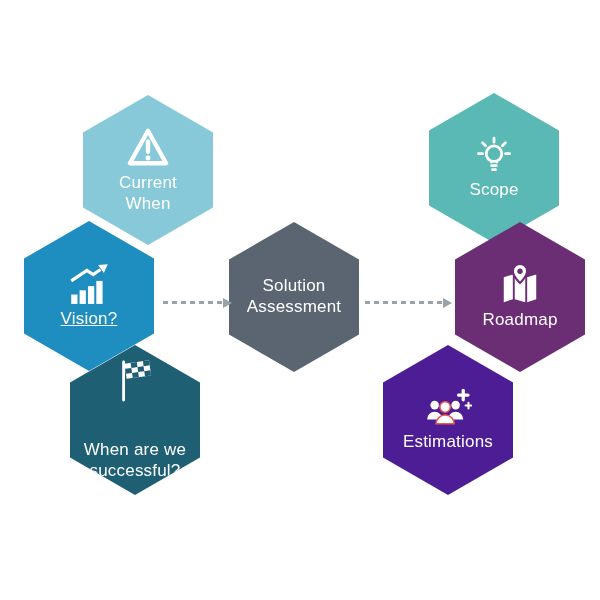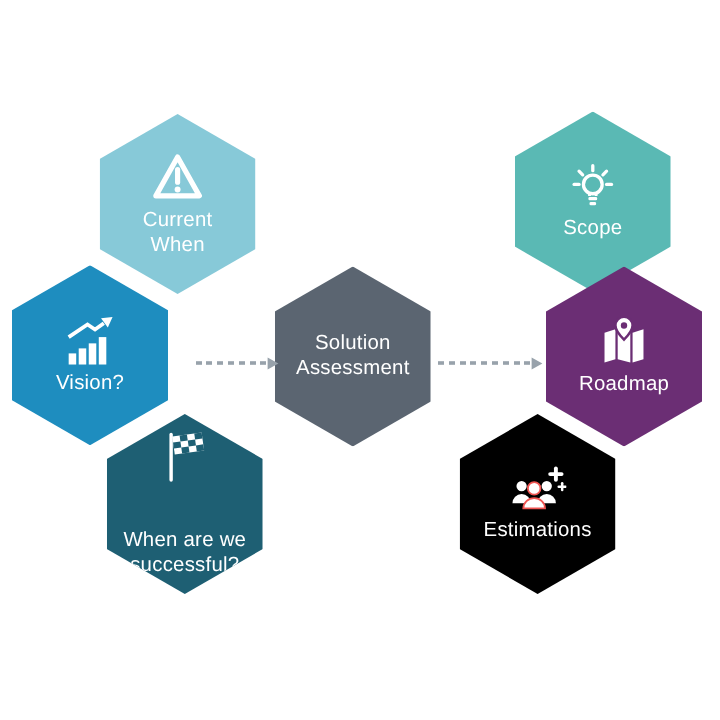--- a/index.html
+++ b/index.html
@@ -20,24 +20,24 @@
     align-items: center; justify-content: center;
     gap: 5px;
     color: #ffffff;
     text-align: center;
   }
   .hex .icon { line-height: 0; }
   .hex .label { font-size: 17px; line-height: 1.22; letter-spacing: 0.2px; }
 
   .hex--current-pains { left: 83px;  top: 95px;  }
   .hex--scope         { left: 383px; top: 93px; margin-left: 46px;  }
-  .hex--vision        { left: 10px;  top: 221px; }
+  .hex--vision        { left: 24px;  top: 221px; text-decoration: underline; }
   .hex--solution      { left: 229px; top: 222px; }
   .hex--roadmap       { left: 455px; top: 222px; }
-  .hex--successful    { left: 89px;  top: 345px; gap: 37px; }
+  .hex--successful    { left: 70px;  top: 345px; gap: 37px; }
   .hex--estimations   { left: 383px; top: 345px; }
 
   .arrow {
     position: absolute;
     height: 3px;
     background: repeating-linear-gradient(90deg, var(--arrow) 0 5px, transparent 5px 9px);
   }
   .arrow--left  { left: 163px; top: 301px; width: 60px; }
   .arrow--right { left: 365px; top: 301px; width: 78px; }
   .arrow .head {
@@ -145,21 +145,21 @@
           </g>
         </g>
       </svg>
     </div>
     <div class="label">
       <div>When are we</div>
       <div>successful?</div>
     </div>
   </div>
 
-  <div class="hex hex--estimations" style="background-color: #000000; --hex: #F05552;">
+  <div class="hex hex--estimations" style="background-color: #4c1d95; --hex: #F05552;">
     <div class="icon">
       <svg viewBox="0 0 50 42" width="48" height="40">
         <g stroke="#fff" stroke-width="3.4" stroke-linecap="round">
           <line x1="41" y1="3.5" x2="41" y2="13.5"></line>
           <line x1="36" y1="8.5" x2="46" y2="8.5"></line>
         </g>
         <g stroke="#fff" stroke-width="2.2" stroke-linecap="round">
           <line x1="46.5" y1="16.5" x2="46.5" y2="22.5"></line>
           <line x1="43.5" y1="19.5" x2="49.5" y2="19.5"></line>
         </g>

